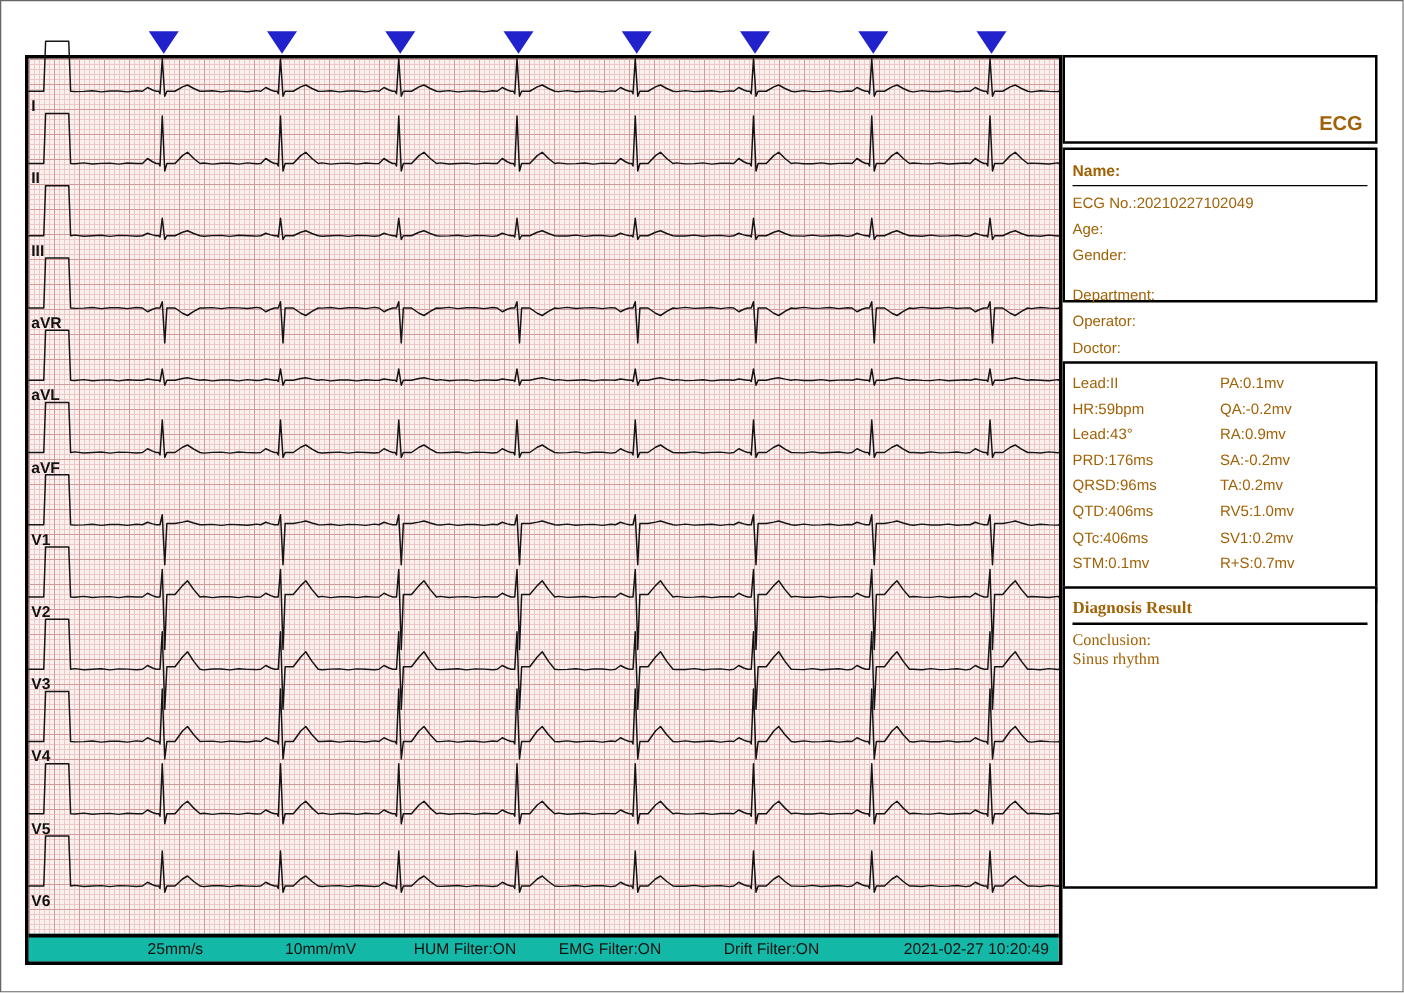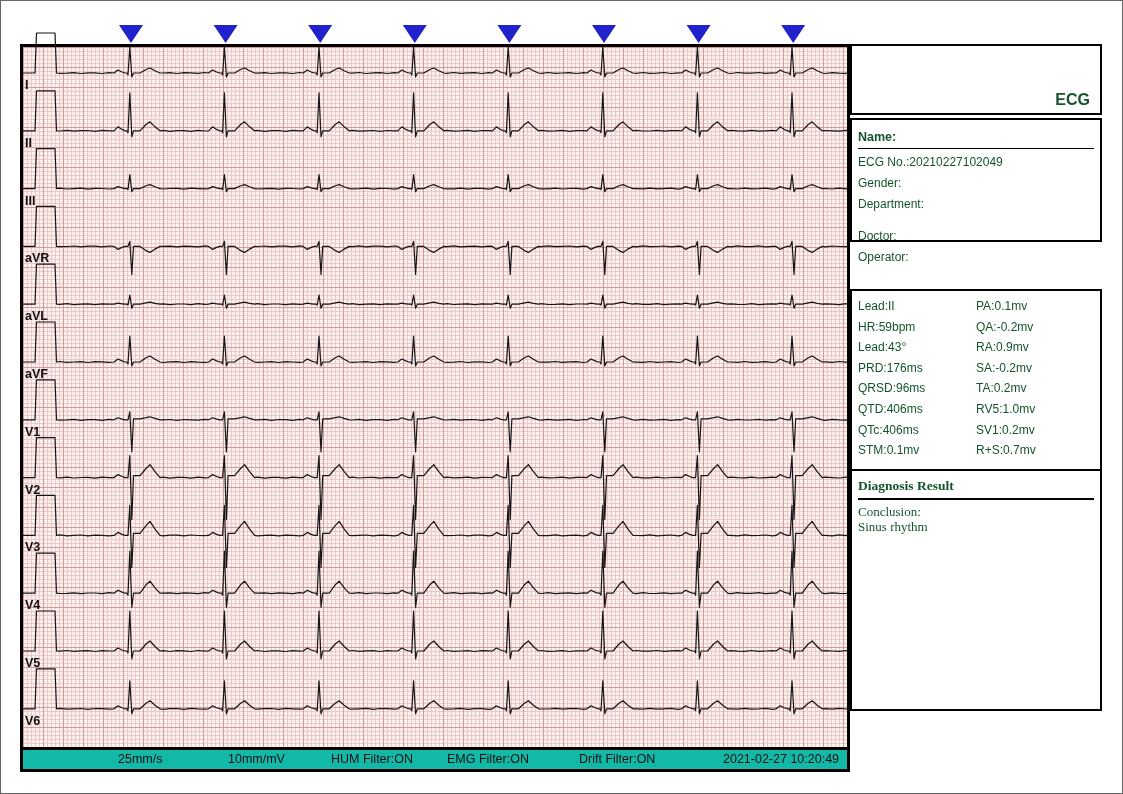--- a/index.html
+++ b/index.html
@@ -15,21 +15,21 @@
       repeating-linear-gradient(to bottom,#d29b9b 0 1px,transparent 1px 20px),
       repeating-linear-gradient(to right,#ecc9c9 0 1px,transparent 1px 4px),
       repeating-linear-gradient(to bottom,#ecc9c9 0 1px,transparent 1px 4px);}
   .footer{position:absolute;left:0;right:0;bottom:0;height:22px;background:#14b8a6;border-top:3px solid #000;box-sizing:border-box;}
   .footer span{position:absolute;top:2px;font-size:12.5px;color:#111;white-space:nowrap;}
 
   
   #ecg-svg{position:absolute;left:0;top:0;width:1123px;height:794px;pointer-events:none;}
 
   
-  .box{position:absolute;left:849px;width:252px;border:2px solid #000;box-sizing:border-box;background:#fff;color:#14532d;}
+  .box{position:absolute;left:849px;width:252px;border:2px solid #000;box-sizing:border-box;background:#fff;color:#a16207;}
   #box-title{top:43px;height:71px;}
   .report-title{position:absolute;right:10px;bottom:4px;font-size:16px;font-weight:bold;}
   #box-info{top:117px;height:124px;}
   .name-row{margin:10px 6px 0 6px;font-weight:bold;font-size:12.5px;border-bottom:1px solid #000;padding-bottom:4px;}
   .info-rows{padding:3px 6px 0 6px;font-size:12px;line-height:21px;}
   .info-rows div:nth-child(4){margin-top:11px;}
   #box-param{top:288px;height:193px;}
   .heading{margin:7px 6px 0 6px;font-weight:bold;font-size:13.5px;border-bottom:2px solid #000;padding-bottom:4px;}
   .param-grid{display:grid;grid-template-columns:118px 1fr;padding:5px 6px 0 6px;font-size:12px;line-height:20.6px;}
   #box-diag{top:468px;height:242px;font-family:Liberation Serif, serif;}
@@ -95,24 +95,25 @@
     </svg>
 
   <div class="box" id="box-title">
     <span class="report-title">ECG</span>
   </div>
 
   <div class="box" id="box-info">
     <div class="name-row">Name:</div>
     <div class="info-rows" id="info-rows">
         <div>ECG No.:20210227102049</div>
+        <div>Age:</div>
         <div>Gender:</div>
         <div>Department:</div>
+        <div>Operator:</div>
         <div>Doctor:</div>
-        <div>Operator:</div>
       </div>
   </div>
 
   <div class="box" id="box-param">
     <div class="param-grid" id="param-grid">
         <div>Lead:II</div>
         <div>PA:0.1mv</div>
         <div>HR:59bpm</div>
         <div>QA:-0.2mv</div>
         <div>Lead:43°</div>

